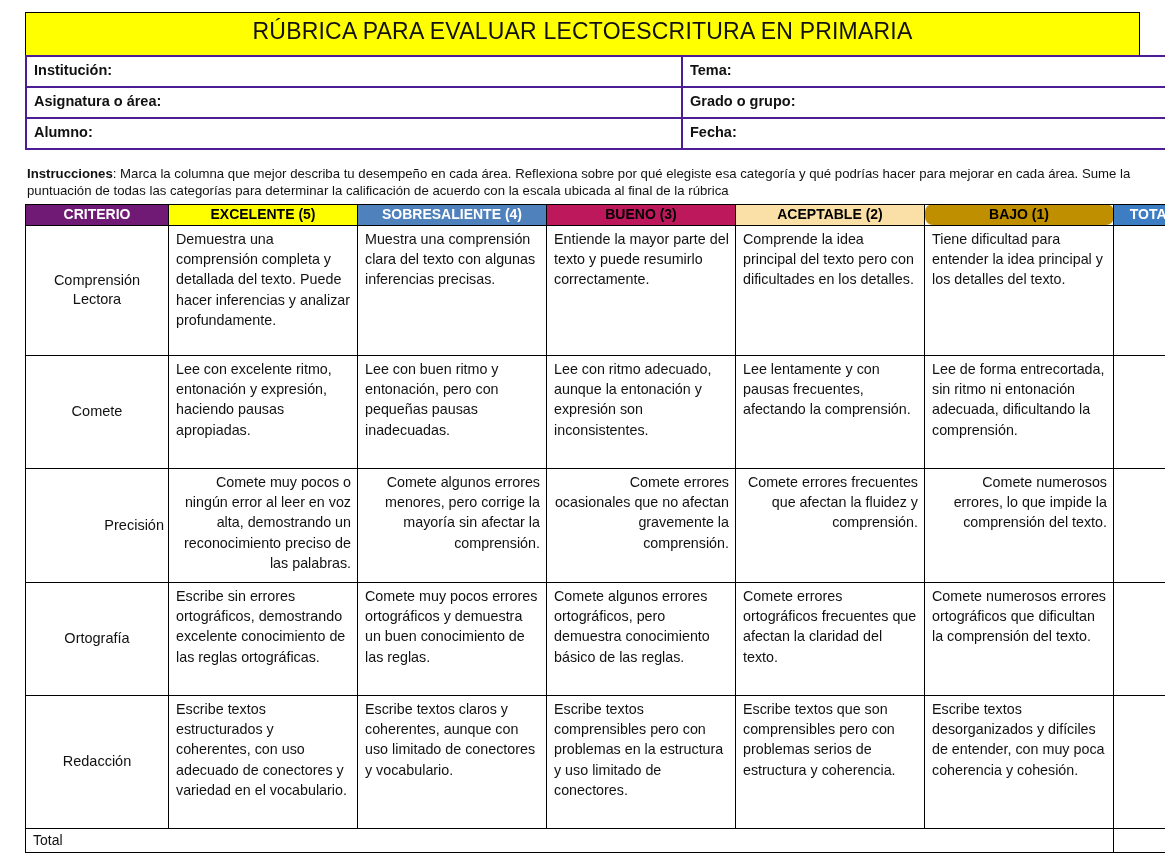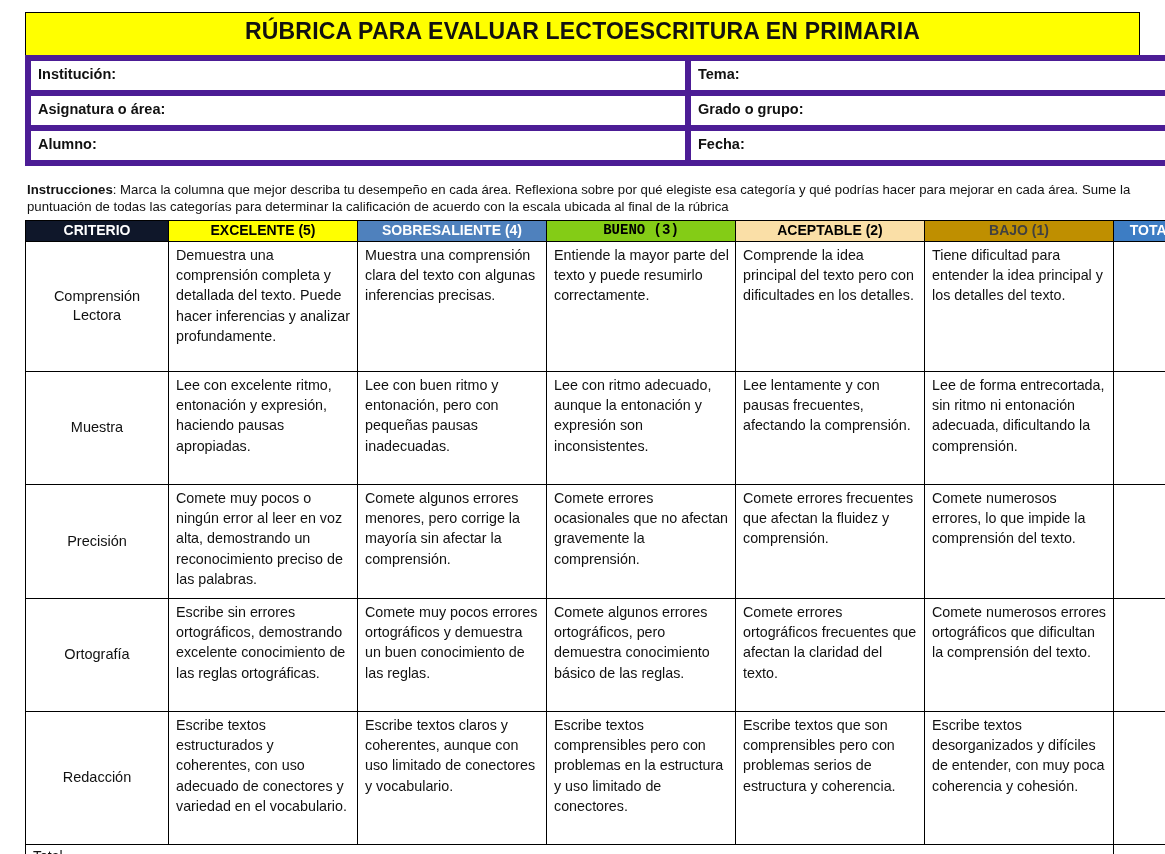--- a/index.html
+++ b/index.html
@@ -21,37 +21,37 @@
     height: 854px;
     box-sizing: border-box;
     padding: 12px 25px 0 25px;
   }
 
   
   .title-banner {
     background: #ffff00;
     border: 1px solid #000000;
     text-align: center;
-    font-weight: bold;
+    font-weight: normal;
     font-size: 23px;
     letter-spacing: 0.2px;
     line-height: 1.0;
     padding: 7px 0 12px 0;
     box-sizing: border-box;
   }
 
   
   table.info {
     border-collapse: collapse;
     width: 100%;
     table-layout: fixed;
     margin-top: -1px;
   }
   table.info td {
-    border: 6px solid #4c1d95;
+    border: 2px solid #4c1d95;
     font-size: 14.5px;
     font-weight: bold;
     padding: 3px 5px 4px 7px;
     height: 22px;
     vertical-align: middle;
     line-height: 1.1;
   }
   td.info-label-left { width: 642px; }
   td.info-label-right { width: 498px; }
 
@@ -80,47 +80,47 @@
     font-weight: bold;
     text-align: center;
     padding: 2px 2px 3px 2px;
     line-height: 1.05;
     height: 21px;
   }
   .col-criterio { width: 143px; }
   .col-level    { width: 189px; }
   .col-total    { width: 78px;  }
 
-  th.h-criterio { background: #0f172a; color: #ffffff; }
+  th.h-criterio { background: #701a75; color: #ffffff; }
   th.h-exc      { background: #ffff00; color: #000000; }
   th.h-sob      { background: #4f81bd; color: #ffffff; margin-top: 12px; }
-  th.h-bue      { background: #84cc16; color: #000000; font-family: Liberation Mono, monospace; }
+  th.h-bue      { background: #be185d; color: #000000; }
   th.h-ace      { background: #fadfa7; color: #000000; }
-  th.h-baj      { background: #bf8f00; color: #404040; }
+  th.h-baj      { background: #bf8f00; color: #000000; border-radius: 8px; }
   th.h-total    { background: #3d7dc4; color: #ffffff; }
 
   td.criterion-cell {
     text-align: center;
     vertical-align: middle;
     font-size: 14.5px;
     font-weight: normal;
     padding: 4px 4px;
     line-height: 1.35;
   }
   td.desc-cell {
     vertical-align: top;
     font-size: 14.3px;
     padding: 3px 6px 5px 7px;
     line-height: 1.42;
   }
   td.score-cell { background: #ffffff; }
 
   tr.r-comprension td { height: 130px; }
   tr.r-fluidez     td { height: 113px; }
-  tr.r-precision   td { height: 114px; }
+  tr.r-precision   td { height: 114px; text-align: right; }
   tr.r-ortografia  td { height: 113px; margin-top: 24px; }
   tr.r-redaccion   td { height: 133px; }
 
   td.total-row-label {
     font-size: 14px;
     font-weight: normal;
     padding: 3px 5px 4px 7px;
     height: 20px;
     vertical-align: middle;
   }
@@ -201,21 +201,21 @@
       <tr class="r-comprension">
         <td class="criterion-cell">Comprensión Lectora</td>
         <td class="desc-cell">Demuestra una comprensión completa y detallada del texto. Puede hacer inferencias y analizar profundamente.</td>
         <td class="desc-cell">Muestra una comprensión clara del texto con algunas inferencias precisas.</td>
         <td class="desc-cell">Entiende la mayor parte del texto y puede resumirlo correctamente.</td>
         <td class="desc-cell">Comprende la idea principal del texto pero con dificultades en los detalles.</td>
         <td class="desc-cell">Tiene dificultad para entender la idea principal y los detalles del texto.</td>
         <td class="score-cell"></td>
       </tr>
       <tr class="r-fluidez">
-        <td class="criterion-cell">Muestra</td>
+        <td class="criterion-cell">Comete</td>
         <td class="desc-cell">Lee con excelente ritmo, entonación y expresión, haciendo pausas apropiadas.</td>
         <td class="desc-cell">Lee con buen ritmo y entonación, pero con pequeñas pausas inadecuadas.</td>
         <td class="desc-cell">Lee con ritmo adecuado, aunque la entonación y expresión son inconsistentes.</td>
         <td class="desc-cell">Lee lentamente y con pausas frecuentes, afectando la comprensión.</td>
         <td class="desc-cell">Lee de forma entrecortada, sin ritmo ni entonación adecuada, dificultando la comprensión.</td>
         <td class="score-cell"></td>
       </tr>
       <tr class="r-precision">
         <td class="criterion-cell">Precisión</td>
         <td class="desc-cell">Comete muy pocos o ningún error al leer en voz alta, demostrando un reconocimiento preciso de las palabras.</td>

